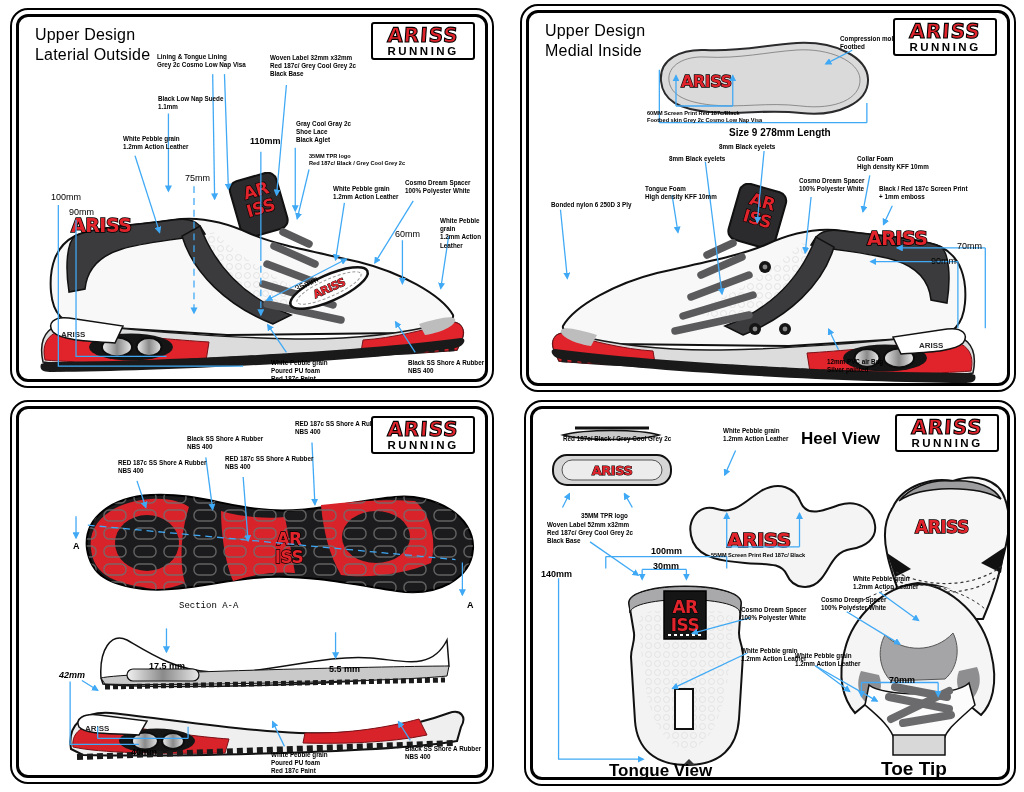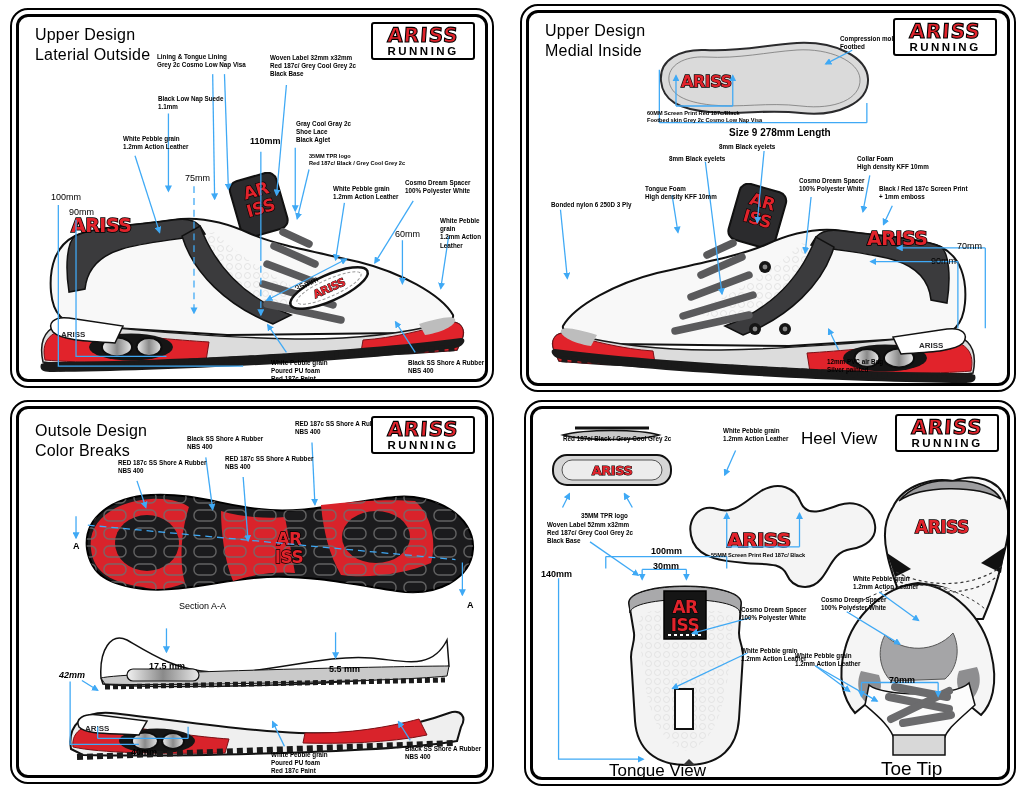--- a/index.html
+++ b/index.html
@@ -9,21 +9,21 @@
          padding:4px;box-sizing:border-box;}
   .pinner{position:relative;width:100%;height:100%;border:3px solid #000;border-radius:12px;
           box-sizing:border-box;overflow:hidden;}
   .ptitle{position:absolute;white-space:pre-line;font-weight:normal;font-size:16px;
           line-height:1.25;letter-spacing:.2px;z-index:6;}
   .co{position:absolute;white-space:pre-line;font-size:6.3px;line-height:1.3;
       font-weight:bold;z-index:6;}
   .co.tiny{font-size:5.6px;}
   .dim{position:absolute;font-size:9px;z-index:6;}
   .dim.b{font-weight:bold;}
-  .vtitle{position:absolute;font-weight:normal;z-index:6;}
+  .vtitle{position:absolute;font-weight:bold;z-index:6;}
   .art,.lines{position:absolute;}
   .lines{left:0;top:0;width:100%;height:100%;z-index:5;pointer-events:none;}
   .brandlogo{position:absolute;background:#fff;border:2px solid #000;border-radius:3px;
              text-align:center;padding:1px 6px 0;z-index:7;}
   .bname{font-family:"DejaVu Sans",sans-serif;font-size:20px;font-weight:bold;color:#E1232B;
          line-height:1;letter-spacing:1px;-webkit-text-stroke:1.1px #000;transform:skewX(-4deg);}
   .bsub{font-size:11.5px;font-weight:bold;letter-spacing:2.5px;line-height:1.1;color:#000;}
   .cl{stroke:#3FA9F5;stroke-width:1.3;fill:none;}
   .cld{stroke:#3FA9F5;stroke-width:1.3;fill:none;stroke-dasharray:7 5;}
   text.mark{font-family:"DejaVu Sans",sans-serif;font-weight:bold;fill:#E1232B;
@@ -237,22 +237,20 @@
 Silver painted</div>
 
   <div class="dim" style="left:428px;top:228px;">70mm</div>
   <div class="dim" style="left:402px;top:243px;">90mm</div>
  </div>
 </div>
 
 <div class="panel" style="left:10px;top:400px;width:484px;height:384px;">
  <div class="pinner">
 
-  <div class="ptitle" style="left:16px;top:12px;">Outsole Design
-Color Breaks</div>
 
   <div class="brandlogo" style="right:10px;top:7px;width:88px;">
     <div class="bname">ARISS</div>
     <div class="bsub">RUNNING</div>
   </div>
 
   <svg class="art" style="left:52px;top:62px;width:420px;height:150px;" viewBox="0 0 420 150" xmlns="http://www.w3.org/2000/svg">
     <defs>
       <pattern id="tread" patternUnits="userSpaceOnUse" width="30" height="18">
         <rect x="3" y="3" width="22" height="11" rx="5" fill="none" stroke="#6E6E6E" stroke-width="1.4"></rect>
@@ -317,21 +315,21 @@
   <div class="co" style="left:99px;top:50px;">RED 187c   SS Shore A Rubber
 NBS 400</div>
   <div class="co" style="left:168px;top:26px;">Black SS Shore A Rubber
 NBS 400</div>
   <div class="co" style="left:206px;top:46px;">RED 187c   SS Shore A Rubber
 NBS 400</div>
   <div class="co" style="left:276px;top:11px;">RED 187c   SS Shore A Rubber
 NBS 400</div>
   <div class="dim b" style="left:54px;top:132px;">A</div>
   <div class="dim b" style="left:448px;top:191px;">A</div>
-  <div class="dim" style="left:160px;top:192px;">Section A-A</div>
+  <div class="dim" style="left:160px;top:192px;font-family:Liberation Mono, monospace;">Section A-A</div>
   <div class="dim b" style="left:130px;top:252px;">17.5 mm</div>
   <div class="dim b" style="left:310px;top:255px;">5.5 mm</div>
   <div class="dim b" style="left:40px;top:261px;font-style:italic;">42mm</div>
   <div class="dim b" style="left:112px;top:338px;">40mm</div>
   <div class="co" style="left:252px;top:342px;">White Pebble grain
 Poured PU foam
 Red 187c Paint</div>
   <div class="co" style="left:386px;top:336px;">Black SS Shore A Rubber
 NBS 400</div>
  </div>

